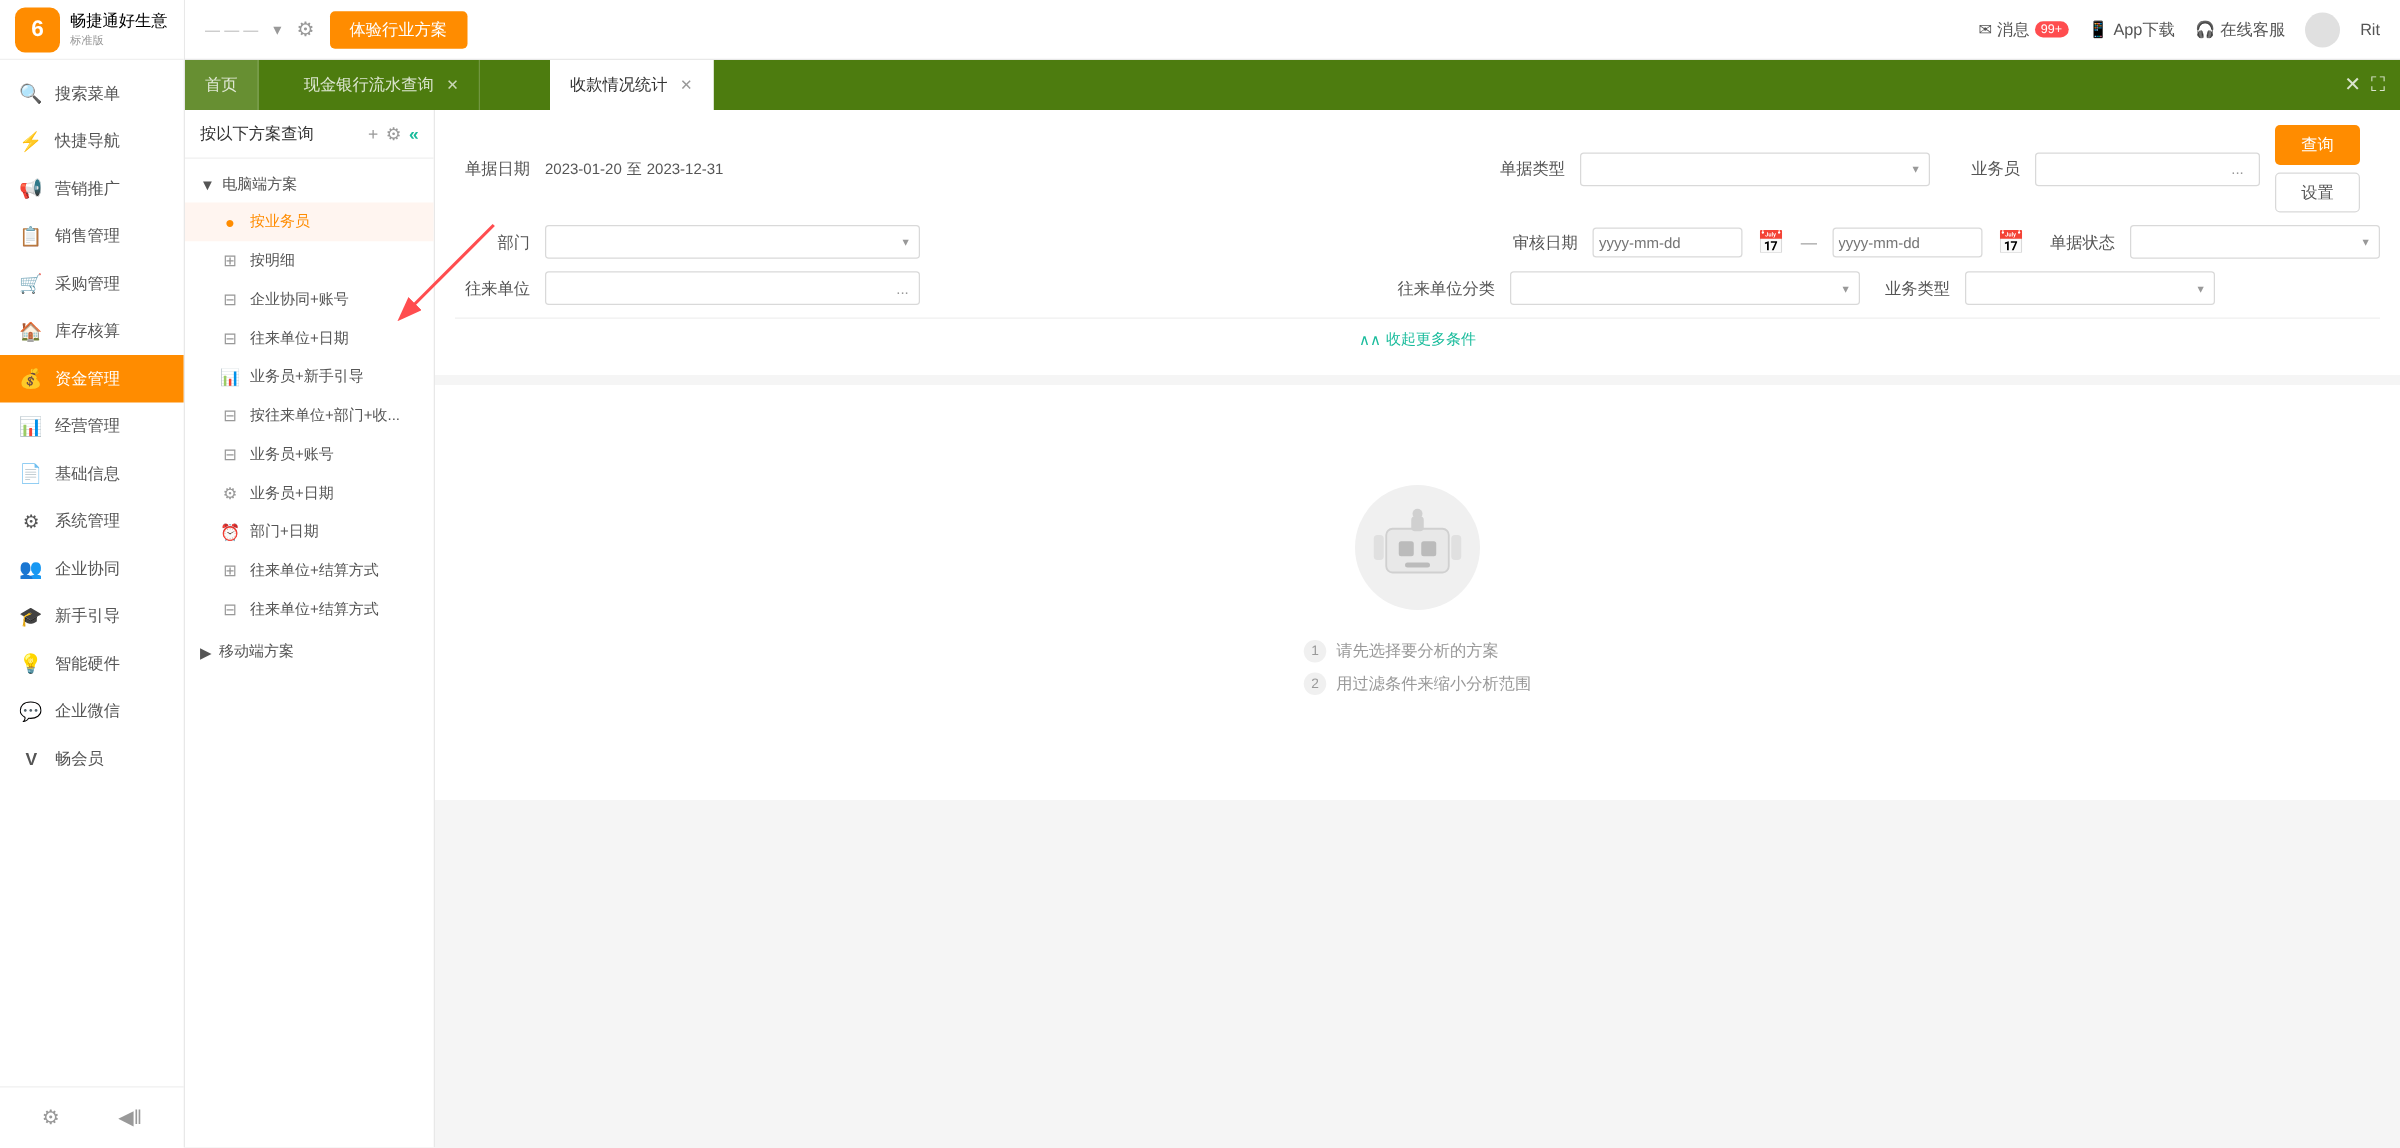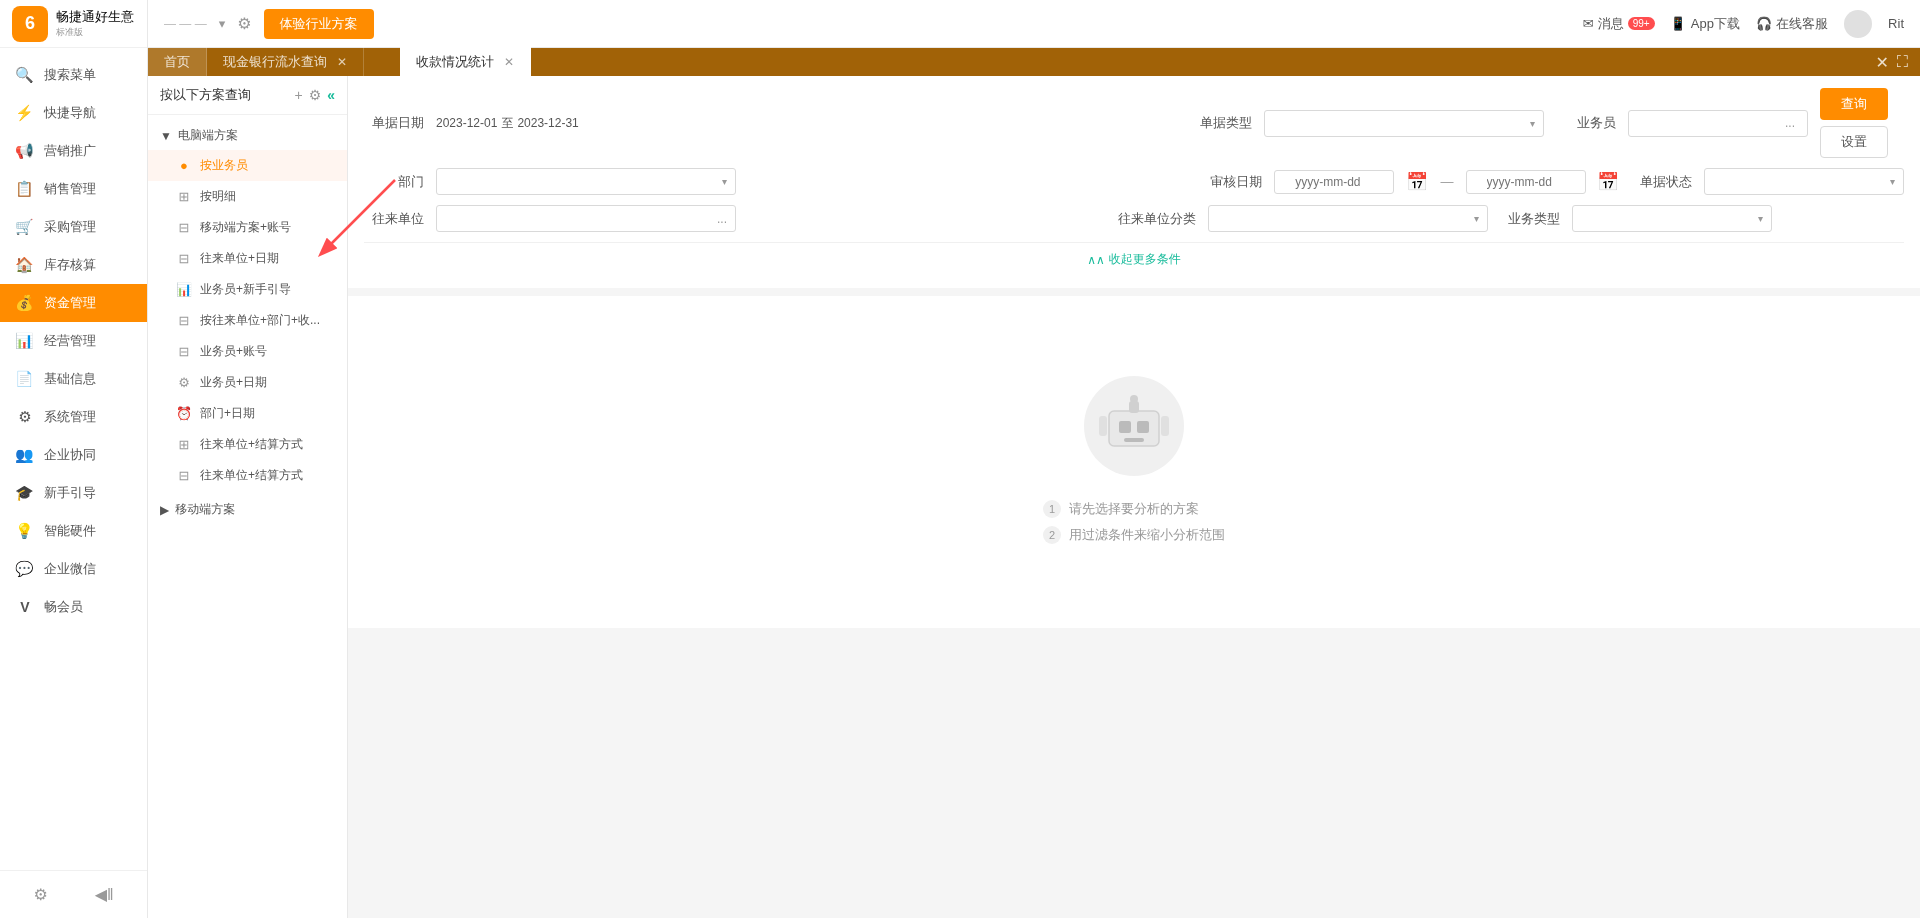--- a/index.html
+++ b/index.html
@@ -55,22 +55,22 @@
     .topbar-right { display: flex; align-items: center; gap: 16px; color: #555; font-size: 13px; }
     .topbar-right-item { display: flex; align-items: center; gap: 4px; cursor: pointer; }
     .badge {
       background: #ff4d4f; color: white; border-radius: 10px;
       font-size: 10px; padding: 1px 5px; min-width: 18px; text-align: right;
     }
     .user-avatar { width: 28px; height: 28px; background: #e0e0e0; border-radius: 50%; }
 
     
     .tabbar {
-      height: 28px; background: #a16207; display: flex; align-items: center;
-      padding: 0 0; flex-shrink: 0;
+      height: 40px; background: #4d7c0f; display: flex; align-items: center;
+      padding: 0 0; flex-shrink: 0; gap: 20px;
     }
     .tab {
       height: 40px; display: flex; align-items: center; padding: 0 16px;
       color: rgba(255,255,255,0.8); cursor: pointer; font-size: 13px; gap: 6px;
       border-right: 1px solid rgba(255,255,255,0.2);
     }
     .tab.home { background: rgba(255,255,255,0.15); }
     .tab.active { background: white; color: #333; margin-left: 36px; }
     .tab-close { font-size: 12px; color: rgba(255,255,255,0.7); cursor: pointer; margin-left: 4px; }
     .tab.active .tab-close { color: #999; }
@@ -135,21 +135,21 @@
       font-size: 12px; min-width: 200px; color: #555; background: white;
       display: flex; align-items: center; justify-content: space-between; cursor: pointer;
     }
     .filter-select-wide { min-width: 280px; }
     .dept-select {
       border: 1px solid #d9d9d9; border-radius: 3px; padding: 4px 8px;
       font-size: 12px; min-width: 280px; color: #555; background: white;
       display: flex; align-items: center; justify-content: space-between; cursor: pointer;
     }
     .filter-input {
-      border: 1px solid #d9d9d9; border-radius: 3px; padding: 4px 20px;
+      border: 1px solid #d9d9d9; border-radius: 3px; padding: 4px 4px;
       font-size: 12px; width: 140px; color: #999;
     }
     .filter-divider { color: #999; }
     .collapse-bar {
       display: flex; align-items: center; justify-content: center;
       padding: 8px; background: white; border-top: 1px solid #f0f0f0;
       cursor: pointer; color: #1abc9c; font-size: 12px; gap: 4px;
     }
 
     
@@ -350,21 +350,21 @@
         <div class="tree-item active">
           <span class="item-icon orange">●</span>
           <span>按业务员</span>
         </div>
         <div class="tree-item">
           <span class="item-icon" style="color:#999;">⊞</span>
           <span>按明细</span>
         </div>
         <div class="tree-item">
           <span class="item-icon" style="color:#999;">⊟</span>
-          <span>移动端方案+账号</span>
+          <span>企业协同+账号</span>
         </div>
         <div class="tree-item">
           <span class="item-icon" style="color:#999;">⊟</span>
           <span>往来单位+日期</span>
         </div>
         <div class="tree-item">
           <span class="item-icon" style="color:#999;">📊</span>
           <span>业务员+新手引导</span>
         </div>
         <div class="tree-item">
@@ -398,21 +398,21 @@
         </div>
       </div>
     </div>
 
     <div class="right-panel">
       <div class="filter-section">
 
         <div class="filter-row">
           <span class="filter-label">单据日期</span>
           <div class="date-range">
-            <span>2023-12-01</span>
+            <span>2023-01-20</span>
             <span>至</span>
             <span>2023-12-31</span>
           </div>
           <span style="flex:1"></span>
           <span class="filter-label">单据类型</span>
           <div class="filter-select filter-select-wide">
             <span style="color:#ccc;">　</span>
             <span class="chevron-down">▾</span>
           </div>
           <span class="filter-label">业务员</span>

